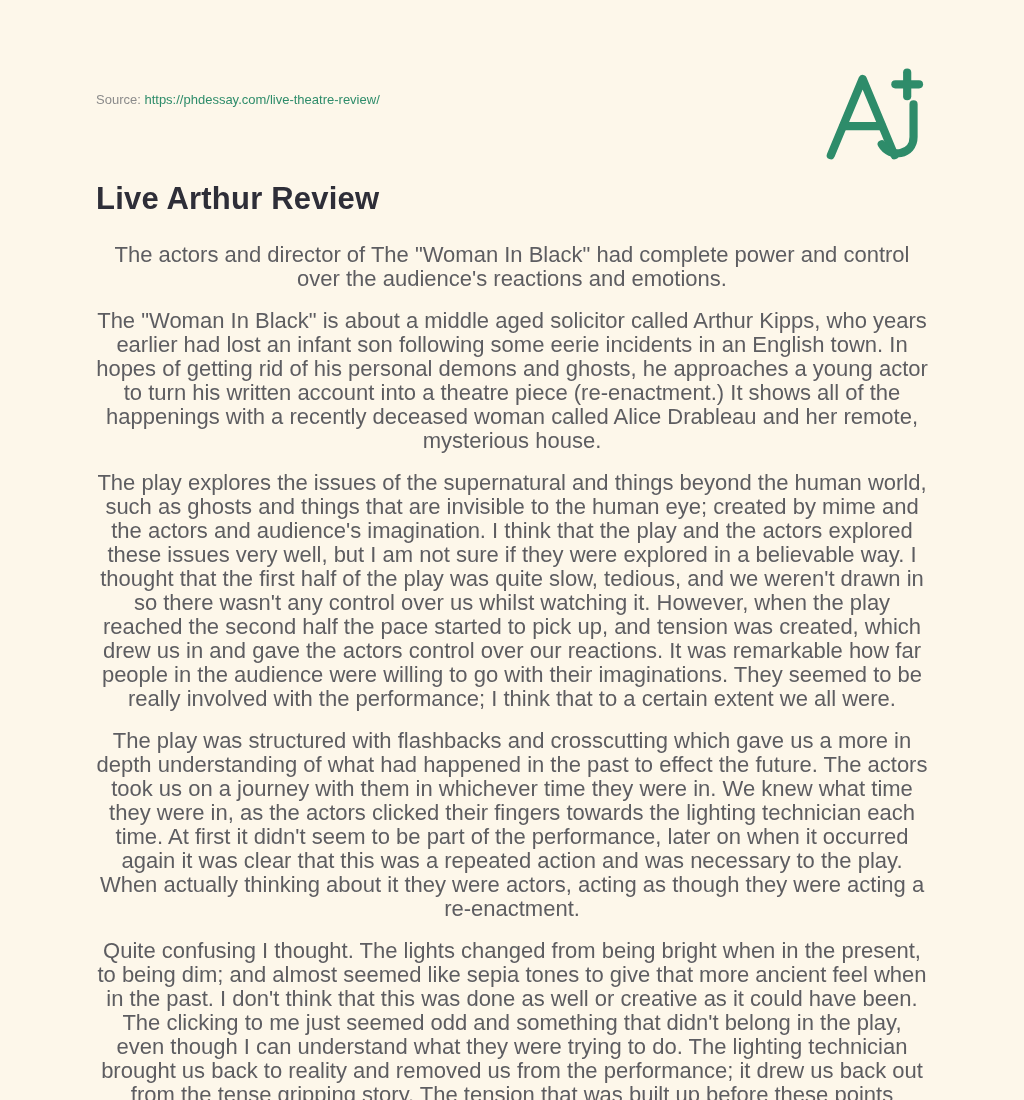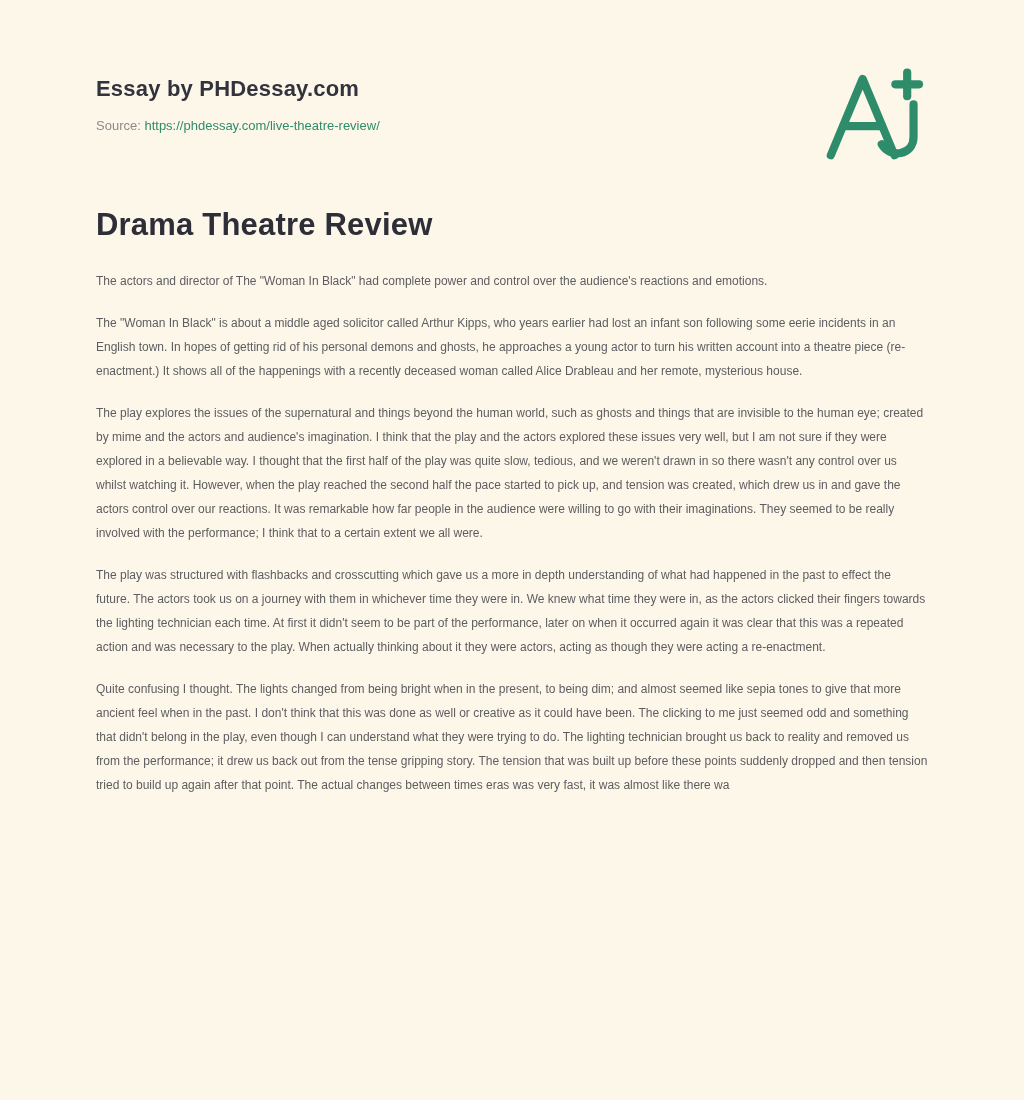--- a/index.html
+++ b/index.html
@@ -51,23 +51,24 @@
     font-size: 31px;
     font-weight: 700;
     color: #2e2e38;
     letter-spacing: 0.2px;
   }
   .body-text {
     margin-top: 26px;
   }
   .body-text p {
     margin: 0 0 18px 0;
-    font-size: 12px;
+    font-size: 22px;
     line-height: 24px;
     color: #5d5d61;
+    text-align: center;
   }
 </style>
 </head>
 <body>
 
 <div class="page">
 
   <div class="logo">
     <svg viewBox="0 0 130 110" width="122" height="100">
       <g fill="none" stroke="#2e8c6a" stroke-width="9" stroke-linecap="round" stroke-linejoin="round">
@@ -75,28 +76,27 @@
         <path d="M26 64 L68 64"></path>
         <path d="M96 5 v26"></path>
         <path d="M83 18 h26"></path>
         <path d="M103 40 v36 c0 20 -26 24 -35 8"></path>
       </g>
     </svg>
   </div>
 
   <div class="content">
 
-    <div class="byline">Essay by PHDessay.com</div>
 
     <div class="source-line">
       <span>Source:</span>
       <a class="source-link">https://phdessay.com/live-theatre-review/</a>
     </div>
 
-    <h1 class="title">Drama Theatre Review</h1>
+    <h1 class="title">Live Arthur Review</h1>
 
     <div class="body-text">
       <p>The actors and director of The "Woman In Black" had complete power and control over the audience's reactions and emotions.</p>
       <p>The "Woman In Black" is about a middle aged solicitor called Arthur Kipps, who years earlier had lost an infant son following some eerie incidents in an English town. In hopes of getting rid of his personal demons and ghosts, he approaches a young actor to turn his written account into a theatre piece (re-enactment.) It shows all of the happenings with a recently deceased woman called Alice Drableau and her remote, mysterious house.</p>
       <p>The play explores the issues of the supernatural and things beyond the human world, such as ghosts and things that are invisible to the human eye; created by mime and the actors and audience's imagination. I think that the play and the actors explored these issues very well, but I am not sure if they were explored in a believable way. I thought that the first half of the play was quite slow, tedious, and we weren't drawn in so there wasn't any control over us whilst watching it. However, when the play reached the second half the pace started to pick up, and tension was created, which drew us in and gave the actors control over our reactions. It was remarkable how far people in the audience were willing to go with their imaginations. They seemed to be really involved with the performance; I think that to a certain extent we all were.</p>
       <p>The play was structured with flashbacks and crosscutting which gave us a more in depth understanding of what had happened in the past to effect the future. The actors took us on a journey with them in whichever time they were in. We knew what time they were in, as the actors clicked their fingers towards the lighting technician each time. At first it didn't seem to be part of the performance, later on when it occurred again it was clear that this was a repeated action and was necessary to the play. When actually thinking about it they were actors, acting as though they were acting a re-enactment.</p>
       <p>Quite confusing I thought. The lights changed from being bright when in the present, to being dim; and almost seemed like sepia tones to give that more ancient feel when in the past. I don't think that this was done as well or creative as it could have been. The clicking to me just seemed odd and something that didn't belong in the play, even though I can understand what they were trying to do. The lighting technician brought us back to reality and removed us from the performance; it drew us back out from the tense gripping story. The tension that was built up before these points suddenly dropped and then tension tried to build up again after that point. The actual changes between times eras was very fast, it was almost like there wa</p>
     </div>
 
   </div>

